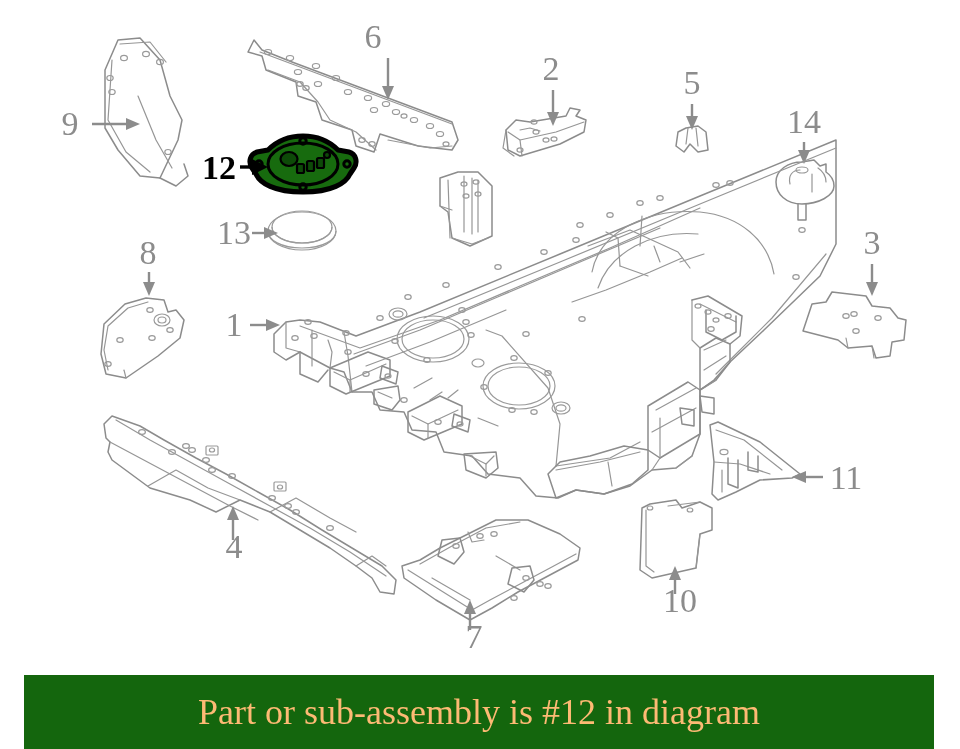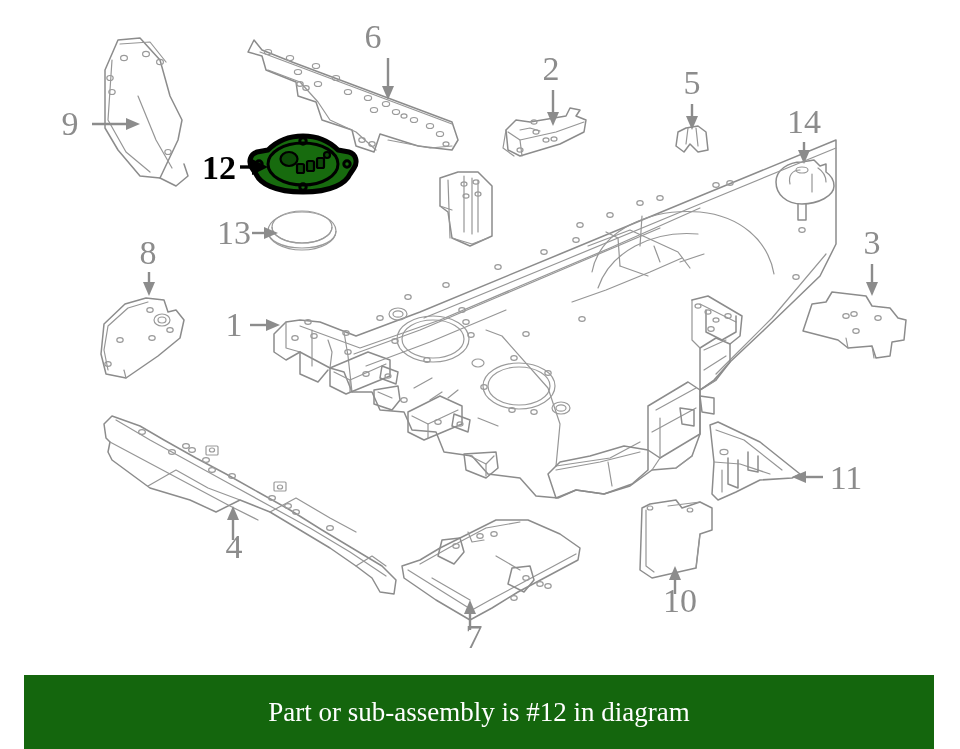--- a/index.html
+++ b/index.html
@@ -97,23 +97,23 @@
     background: #14660d;
     box-sizing: border-box;
     display: flex;
     flex-direction: column;
     align-items: center;
     justify-content: center;
     overflow: hidden;
   }
   .notice-line {
     font-family: "Liberation Serif", serif;
-    font-size: 27px;
+    font-size: 36px;
     line-height: 33px;
-    color: #ffffff;
+    color: #fdba74;
     white-space: nowrap;
     text-align: center;
   }
 </style>
 </head>
 <body>
 
 <div id="diagram-root">
 
   <svg id="parts-svg" viewBox="0 0 960 749" xmlns="http://www.w3.org/2000/svg">

